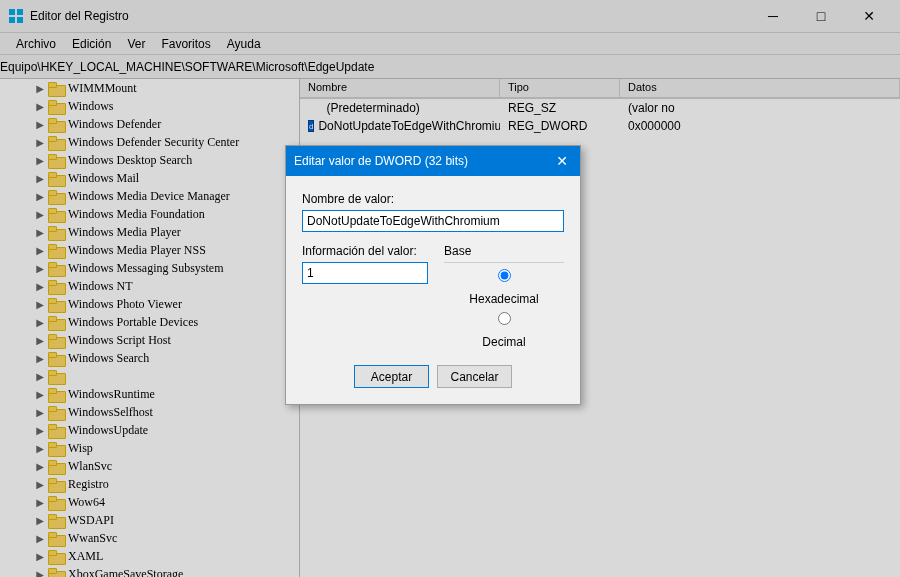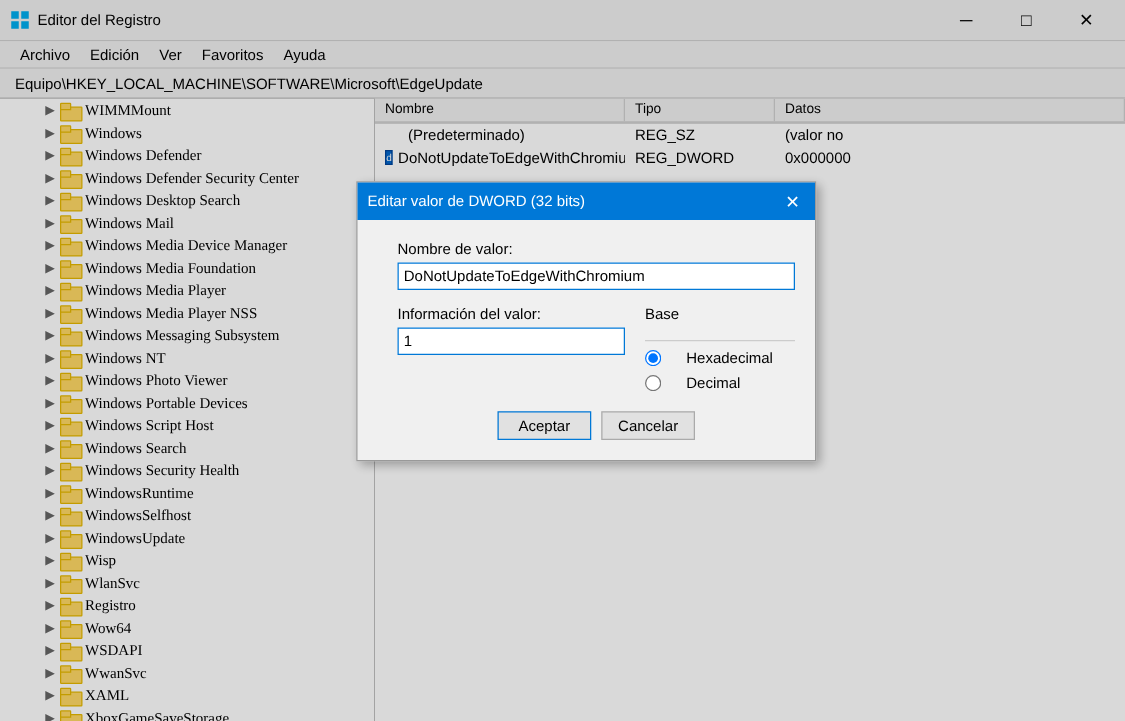--- a/index.html
+++ b/index.html
@@ -64,21 +64,21 @@
       font-size: 12px;
     }
 
     
     .address-bar {
       display: flex;
       align-items: center;
       height: 24px;
       background: #f0f0f0;
       border-bottom: 1px solid #c0c0c0;
-      padding: 0 12px;
+      padding: 0 0;
       font-size: 12px;
     }
     .address-path {
       flex: 1;
       color: #000;
     }
 
     
     .main-content {
       display: flex;
@@ -211,21 +211,21 @@
       align-items: center;
       justify-content: center;
       z-index: 100;
     }
 
     
     .dialog {
       background: #f0f0f0;
       border: 1px solid #999;
       box-shadow: 3px 3px 8px rgba(0,0,0,0.3);
-      width: 368px;
+      width: 296px;
       position: absolute;
       top: 145px;
       left: 285px;
     }
     .dialog-titlebar {
       background: #0078d7;
       color: white;
       display: flex;
       align-items: center;
       justify-content: space-between;
@@ -243,21 +243,20 @@
       justify-content: center;
       cursor: pointer;
       font-size: 14px;
       border: none;
       background: transparent;
       color: white;
     }
 
     .dialog-body {
       padding: 16px;
-      margin-left: 16px;
     }
     .dialog-field-label {
       font-size: 12px;
       margin-bottom: 4px;
       color: #000;
     }
     .dialog-input {
       width: 100%;
       height: 22px;
       border: 1px solid #0078d7;
@@ -280,23 +279,24 @@
       flex: 0 0 120px;
     }
     .radio-group {
       display: flex;
       flex-direction: column;
       gap: 6px;
     }
     .radio-label {
       display: flex;
       align-items: center;
-      gap: 20px;
-      font-size: 12px;
-      cursor: pointer;
+      gap: 10px;
+      font-size: 12px;
+      cursor: pointer;
+      flex-direction: column;
     }
     .radio-input {
       cursor: pointer;
     }
     .dialog-buttons {
       display: flex;
       justify-content: center;
       gap: 8px;
       margin-top: 8px;
     }
@@ -312,21 +312,21 @@
     }
     .dialog-btn.primary {
       border: 1px solid #0078d7;
     }
 
     .base-label {
       font-size: 12px;
       font-weight: 500;
       margin-bottom: 6px;
       border-bottom: 1px solid #ccc;
-      padding-bottom: 14px;
+      padding-bottom: 4px;
     }
 
     
     .reg-icon-default { color: #cc3300; font-size: 13px; margin-top: 44px; }
   </style>
 </head>
 <body>
 
 <div class="title-bar">
   <div class="title-bar-icon">
@@ -472,21 +472,20 @@
           <span class="tree-icon">
             <div class="folder-icon"></div>
           </span>
           <span class="tree-label">Windows Search</span>
         </div>
         <div class="tree-item" style="padding-left: 32px;">
           <span class="tree-arrow">▶</span>
           <span class="tree-icon">
             <div class="folder-icon"></div>
           </span>
-          <span class="tree-label">Windows Security Health</span>
         </div>
         <div class="tree-item" style="padding-left: 32px;">
           <span class="tree-arrow">▶</span>
           <span class="tree-icon">
             <div class="folder-icon"></div>
           </span>
           <span class="tree-label">WindowsRuntime</span>
         </div>
         <div class="tree-item" style="padding-left: 32px;">
           <span class="tree-arrow">▶</span>

